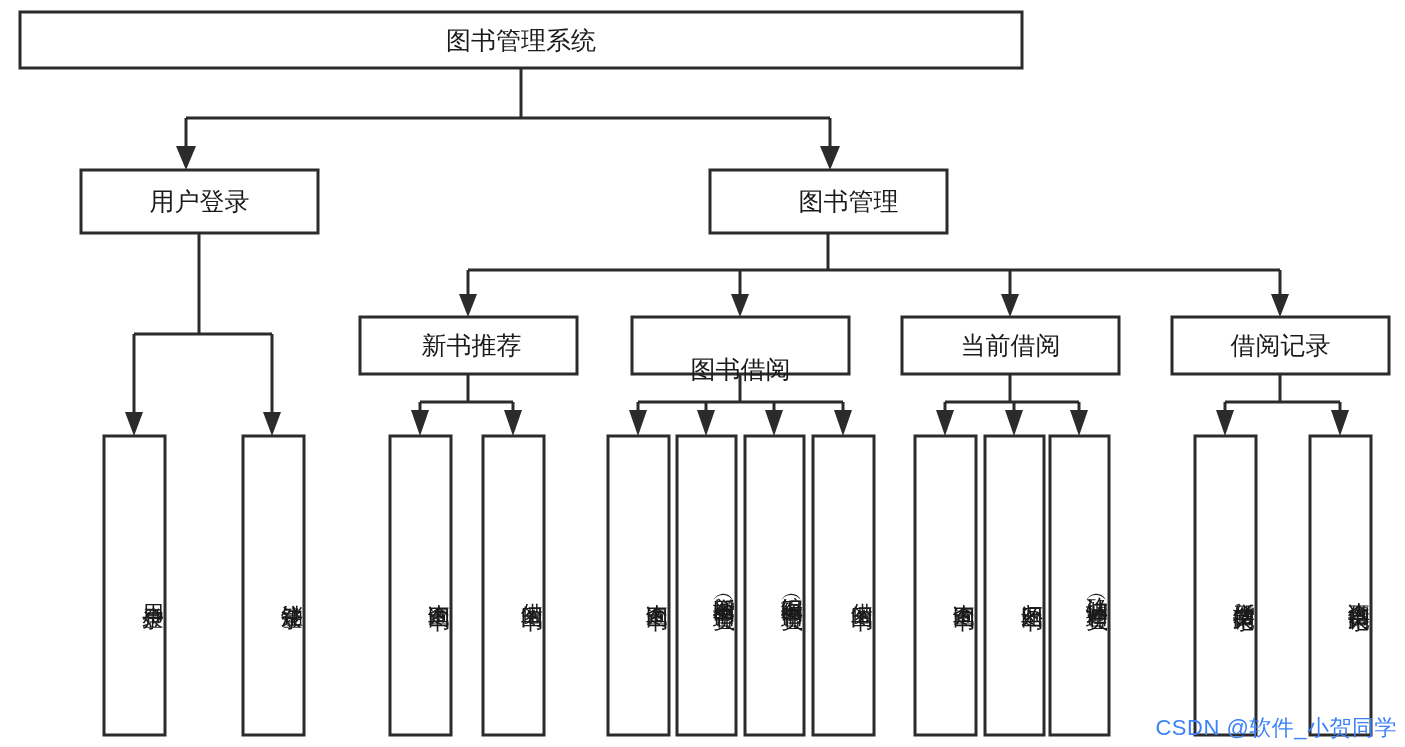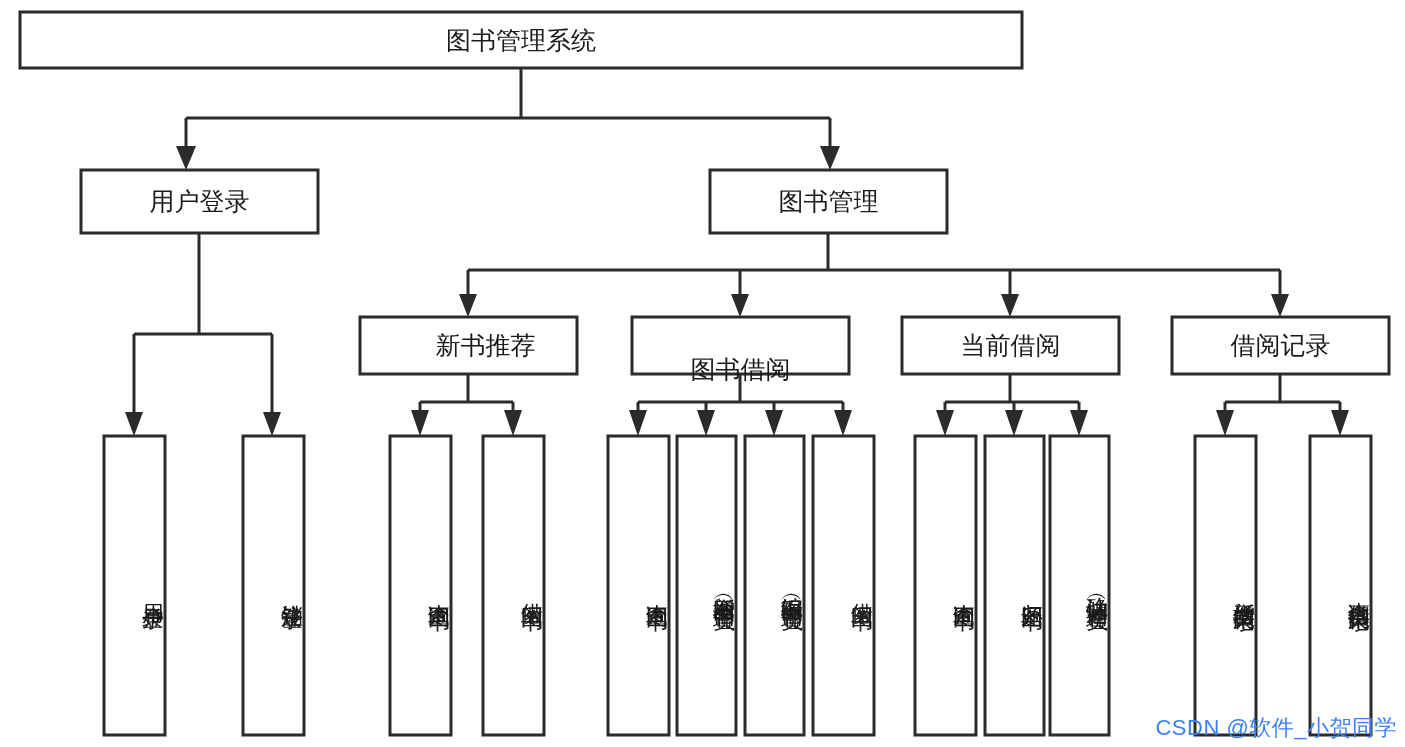--- a/index.html
+++ b/index.html
@@ -176,23 +176,23 @@
     <rect class="node-box" x="915" y="436" width="61" height="299"></rect>
     <rect class="node-box" x="985" y="436" width="59" height="299"></rect>
     <rect class="node-box" x="1050" y="436" width="59" height="299"></rect>
     <rect class="node-box" x="1195" y="436" width="61" height="299"></rect>
     <rect class="node-box" x="1310" y="436" width="61" height="299"></rect>
   </svg>
 
   <div class="node-label horizontal" style="left:20px; top:12px; width:1002px; height:56px;">图书管理系统</div>
 
   <div class="node-label horizontal" style="left:81px; top:170px; width:237px; height:63px;">用户登录</div>
-  <div class="node-label horizontal" style="left:726px; top:170px; width:205px; height:63px;">图书管理</div>
-
-  <div class="node-label horizontal" style="left:377px; top:317px; width:217px; height:57px;border-radius:27px;">新书推荐</div>
+  <div class="node-label horizontal" style="left:746px; top:170px; width:205px; height:63px;">图书管理</div>
+
+  <div class="node-label horizontal" style="left:363px; top:317px; width:217px; height:57px;border-radius:27px;">新书推荐</div>
   <div class="node-label horizontal" style="left:632px; top:317px; width:217px; height:57px;margin-top:24px;">图书借阅</div>
   <div class="node-label horizontal" style="left:1172px; top:317px; width:217px; height:57px;">借阅记录</div>
   <div class="node-label horizontal" style="left:902px; top:317px; width:217px; height:57px;">当前借阅</div>
 
   <div class="node-label vertical" style="left:104px; top:436px; width:61px; height:299px;">用户登录</div>
   <div class="node-label vertical" style="left:243px; top:436px; width:61px; height:299px;">注销登录</div>
   <div class="node-label vertical" style="left:390px; top:436px; width:61px; height:299px;">查询图书</div>
   <div class="node-label vertical" style="left:483px; top:436px; width:61px; height:299px;">借阅图书</div>
   <div class="node-label vertical" style="left:608px; top:436px; width:61px; height:299px;">查询图书</div>
   <div class="node-label vertical" style="left:677px; top:436px; width:59px; height:299px; padding-top:4px;">新增图书（管理员）</div>

